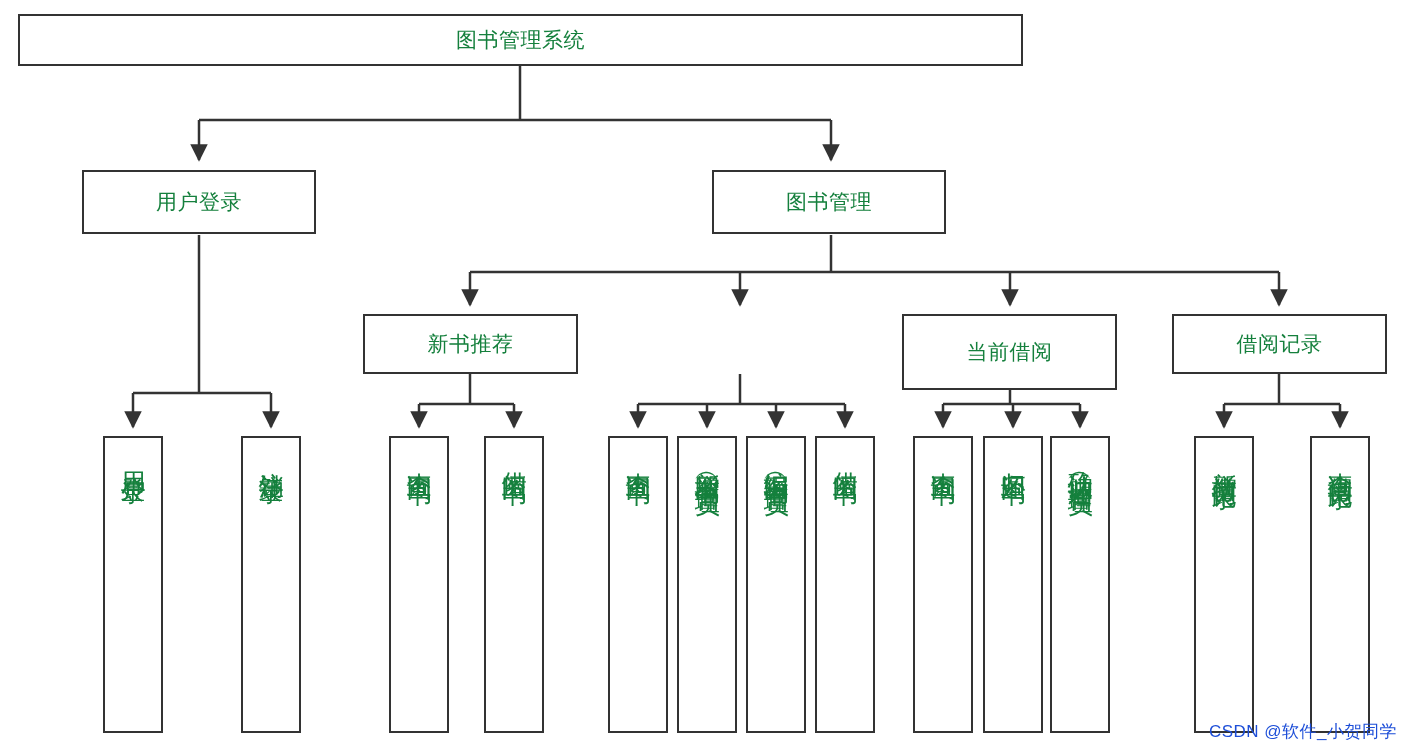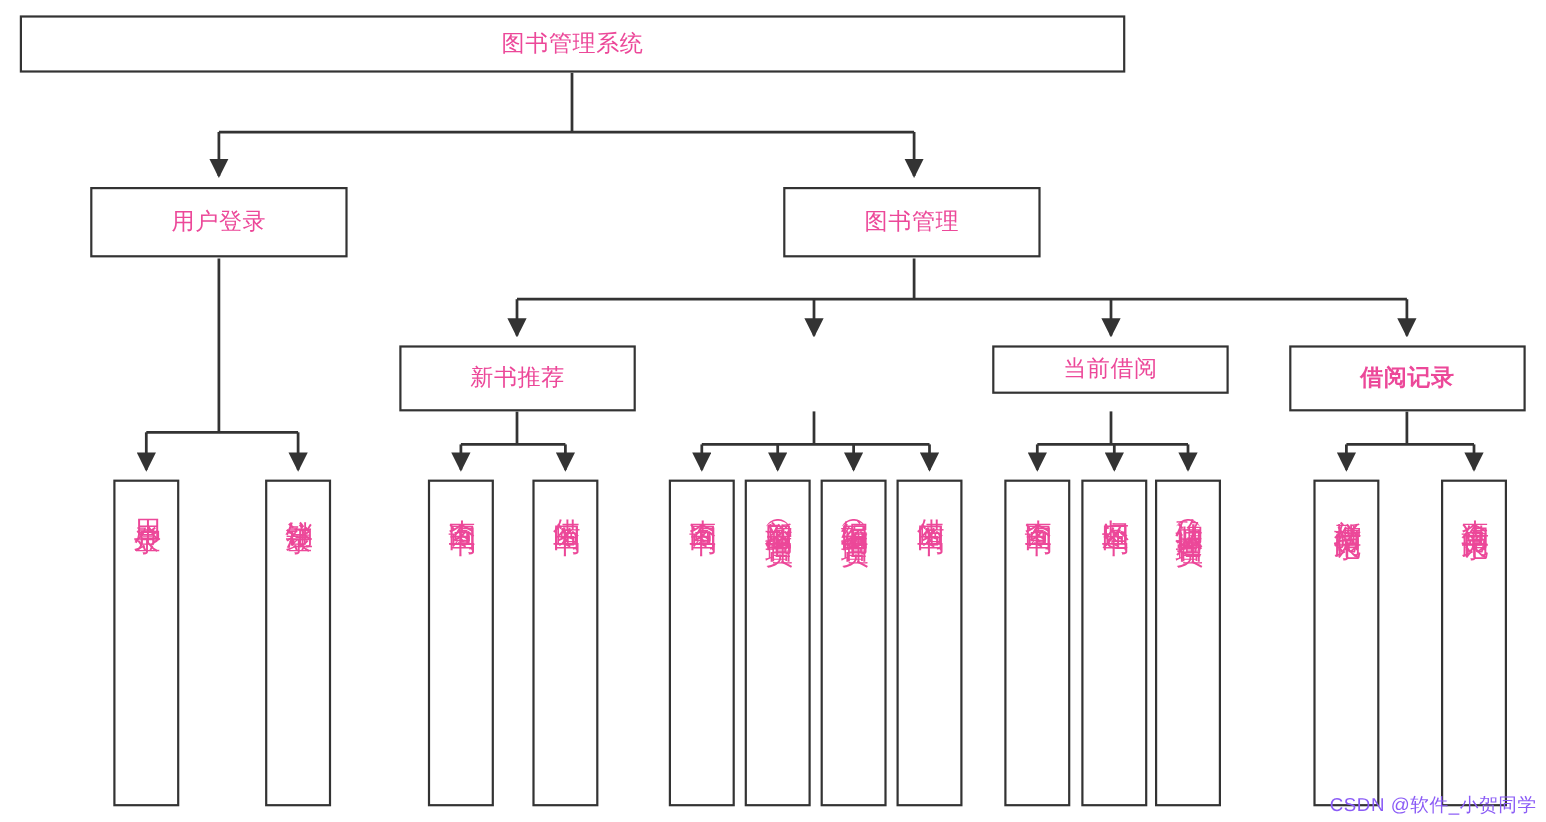--- a/index.html
+++ b/index.html
@@ -25,21 +25,21 @@
     height: 747px;
   }
   .node {
     position: absolute;
     box-sizing: border-box;
     background: #ffffff;
     border: 2px solid #333333;
     display: flex;
     align-items: center;
     justify-content: center;
-    color: #ec4899;
+    color: #15803d;
   }
   .node-label {
     font-size: 21px;
     line-height: 1.2;
     letter-spacing: 0.5px;
     white-space: nowrap;
   }
   .node.vertical {
     align-items: flex-start;
     padding-top: 14px;
@@ -51,21 +51,21 @@
     line-height: 1.25;
     letter-spacing: 3px;
     white-space: normal;
     max-height: 100%;
   }
   #watermark {
     position: absolute;
     right: 8px;
     bottom: 4px;
     font-size: 17px;
-    color: #8b5cf6;
+    color: #1d4ed8;
     letter-spacing: 0.5px;
     white-space: nowrap;
     pointer-events: none;
   }
 </style>
 </head>
 <body>
 
 <div id="canvas">
 
@@ -129,24 +129,24 @@
   <div class="node" style="left:82px; top:170px; width:234px; height:64px;">
     <span class="node-label">用户登录</span>
   </div>
   <div class="node" style="left:363px; top:314px; width:215px; height:60px;">
     <span class="node-label">新书推荐</span>
   </div>
 
   <div class="node" style="left:712px; top:170px; width:234px; height:64px;">
     <span class="node-label">图书管理</span>
   </div>
-  <div class="node" style="left:902px; top:314px; width:215px; height:44px;">
+  <div class="node" style="left:902px; top:314px; width:215px; height:76px;">
     <span class="node-label">当前借阅</span>
   </div>
-  <div class="node" style="left:1172px; top:314px; width:215px; height:60px;font-weight:bold;">
+  <div class="node" style="left:1172px; top:314px; width:215px; height:60px;">
     <span class="node-label">借阅记录</span>
   </div>
 
   <div class="node vertical" style="left:103px; top:436px; width:60px; height:297px;">
     <span class="node-label">用户登录</span>
   </div>
   <div class="node vertical" style="left:241px; top:436px; width:60px; height:297px;">
     <span class="node-label">注销登录</span>
   </div>
 

